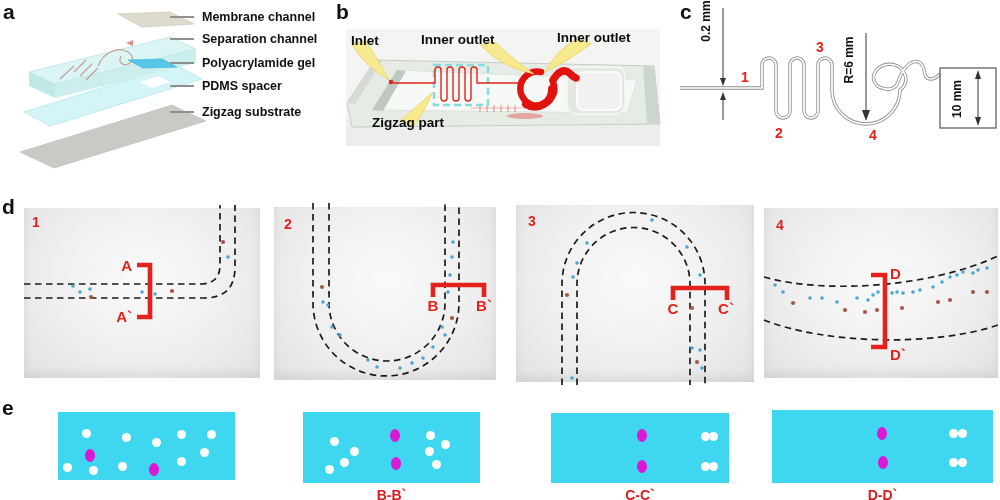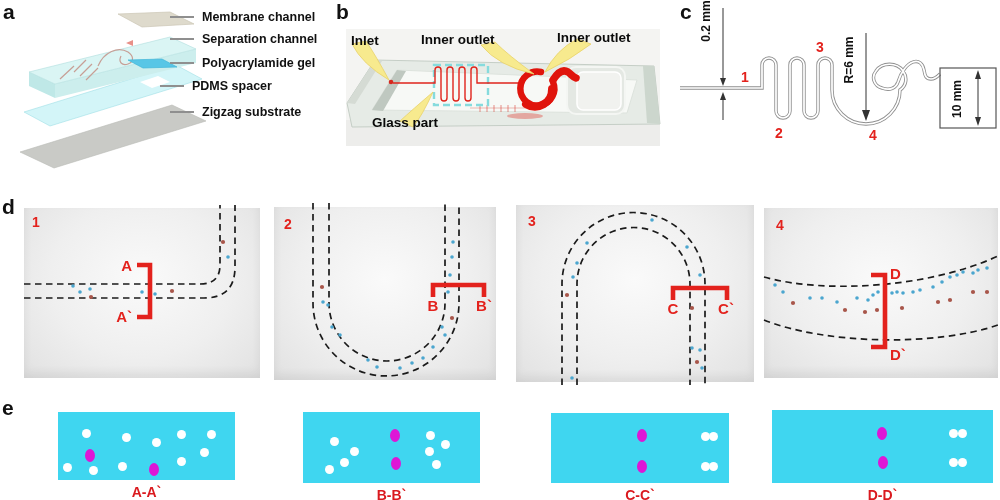--- a/index.html
+++ b/index.html
@@ -66,21 +66,21 @@
       <span>Membrane channel</span>
     </div>
   <div class="alabel" style="left:170px;top:56px">
       <span class="dash"></span>
       <span>Polyacrylamide gel</span>
     </div>
   <div class="alabel" style="left:170px;top:32px">
       <span class="dash"></span>
       <span>Separation channel</span>
     </div>
-  <div class="alabel" style="left:160px;top:79px">
+  <div class="alabel" style="left:170px;top:79px">
       <span class="dash"></span>
       <span>PDMS spacer</span>
     </div>
   <div class="alabel" style="left:170px;top:105px">
       <span class="dash"></span>
       <span>Zigzag substrate</span>
     </div>
 
   <svg width="330" height="190" style="left:330px;top:0">
     <rect x="16" y="29" width="314" height="117" fill="#f4f4f2"></rect>
@@ -115,21 +115,21 @@
     <g fill="#f7ea8e" stroke="#e8d26a" stroke-width="0.8">
       <path d="M22,44 Q32,64 59,80 Q46,56 36,41 Z"></path>
       <path d="M151,45 Q168,66 204,74 Q178,55 165,42 Z"></path>
       <path d="M247,39 Q226,50 215,72 Q240,60 261,44 Z"></path>
       <path d="M70,121 Q82,110 103,92 Q92,116 83,127 Z"></path>
     </g>
   </svg>
   <div class="blabel" style="left:351px;top:33px">Inlet</div>
   <div class="blabel" style="left:421px;top:32px">Inner outlet</div>
   <div class="blabel" style="left:557px;top:30px">Inner outlet</div>
-  <div class="blabel" style="left:372px;top:115px">Glass part</div>
+  <div class="blabel" style="left:372px;top:115px">Zigzag part</div>
 
   <svg width="340" height="195" style="left:660px;top:0">
 
     <g>
       <path id="cpath" fill="none" stroke="#8f8f8f" stroke-width="3.4" d="M20,88 H102 V65 A7,7 0 0 1 116,65 V111 A7,7 0 0 0 130,111 V65 A7,7 0 0 1 144,65 V111 A7,7 0 0 0 158,111 V65 A7,7 0 0 1 172,65 V90 A34,34 0 0 0 240,90
            C246,86 248,78 243,71 C237,62 222,62 216,71 C211,77 214,86 222,88 C230,91 236,88 238,82 C241,72 247,64 253,62 C259,60 263,64 264,70 C265,76 266,79 271,79 C275,79 278,76 280,74"></path>
       <path fill="none" stroke="#ffffff" stroke-width="1.7" d="M20,88 H102 V65 A7,7 0 0 1 116,65 V111 A7,7 0 0 0 130,111 V65 A7,7 0 0 1 144,65 V111 A7,7 0 0 0 158,111 V65 A7,7 0 0 1 172,65 V90 A34,34 0 0 0 240,90
            C246,86 248,78 243,71 C237,62 222,62 216,71 C211,77 214,86 222,88 C230,91 236,88 238,82 C241,72 247,64 253,62 C259,60 263,64 264,70 C265,76 266,79 271,79 C275,79 278,76 280,74"></path>
     </g>
 
@@ -320,18 +320,17 @@
       <div class="dotm" style="background: rgb(221, 23, 214); left: 86px; top: 46.5px;"></div>
     </div>
   <div class="xsec" id="xsec3" style="left: 772px; top: 410px; width: 221px; height: 73px; background: rgb(63, 214, 240);">
       <div class="dotw" style="left: 176.5px; top: 18.5px;"></div>
       <div class="dotw" style="left: 185.5px; top: 18.5px;"></div>
       <div class="dotw" style="left: 176.5px; top: 47.5px;"></div>
       <div class="dotw" style="left: 185.5px; top: 47.5px;"></div>
       <div class="dotm" style="background: rgb(221, 23, 214); left: 105px; top: 16.5px;"></div>
       <div class="dotm" style="background: rgb(221, 23, 214); left: 106px; top: 45.5px;"></div>
     </div>
-  <div class="xlab" id="xlab0" style="left: 58px; width: 177px; top: 484px;">A-A`</div>
   <div class="xlab" id="xlab1" style="left: 303px; width: 177px; top: 487px;">B-B`</div>
   <div class="xlab" id="xlab2" style="left: 551px; width: 178px; top: 487px;">C-C`</div>
   <div class="xlab" id="xlab3" style="left: 772px; width: 221px; top: 487px;">D-D`</div>
 
 </div>
 
 </body></html>

